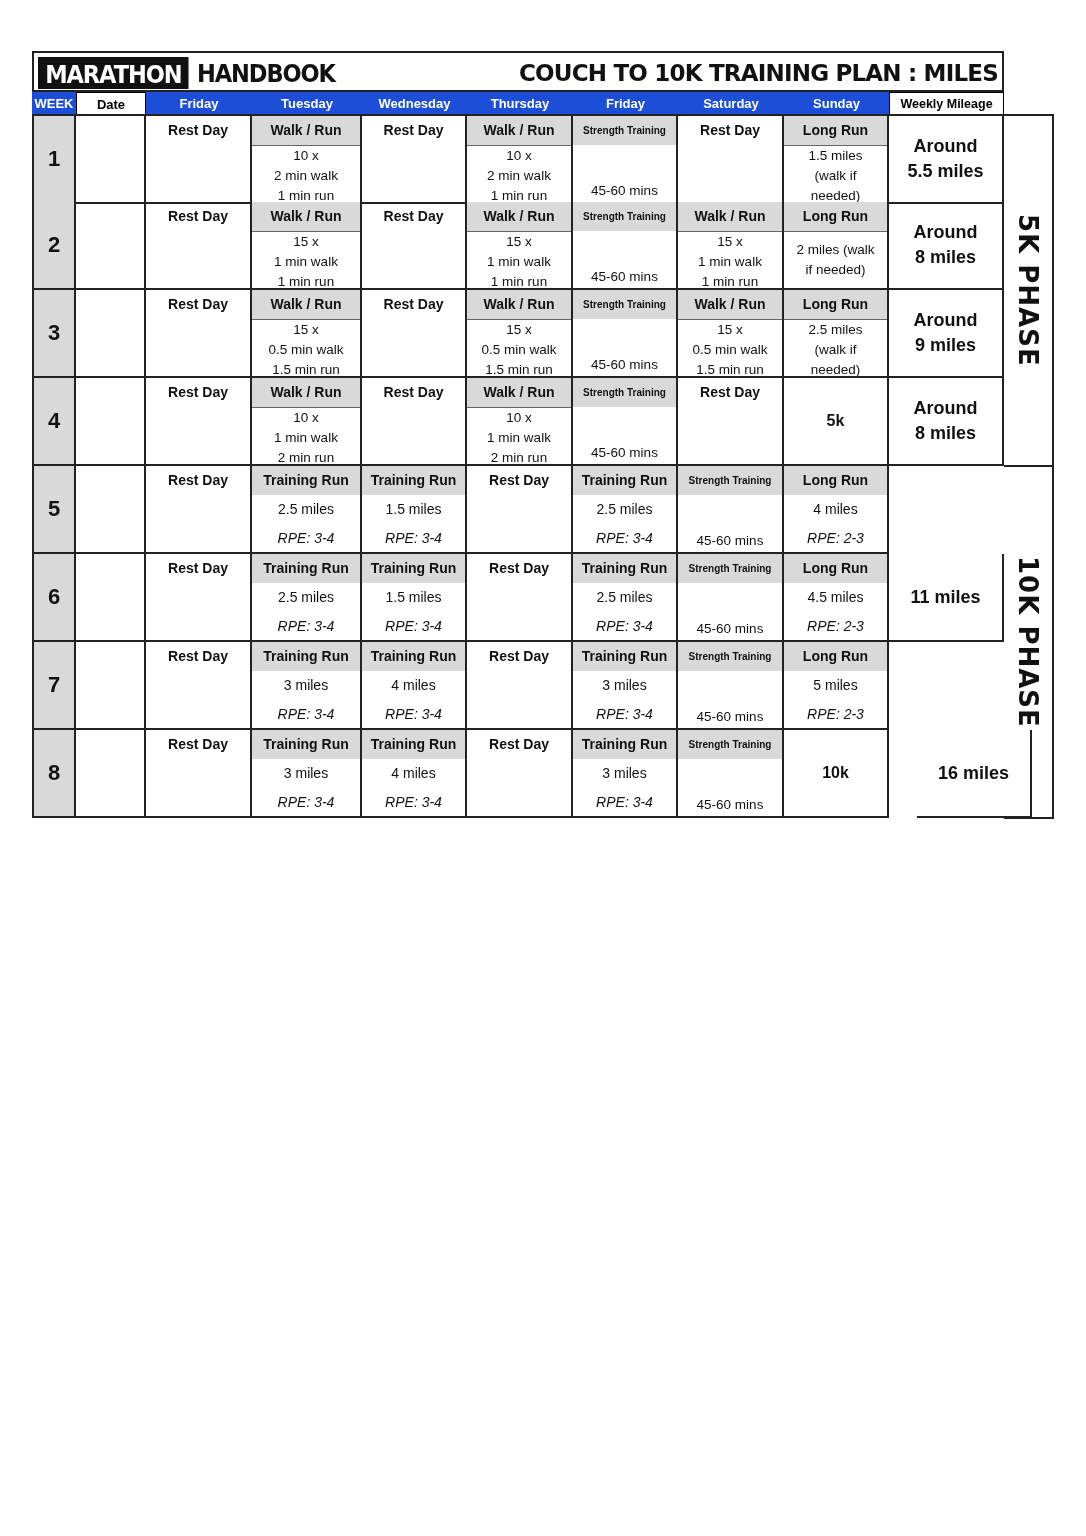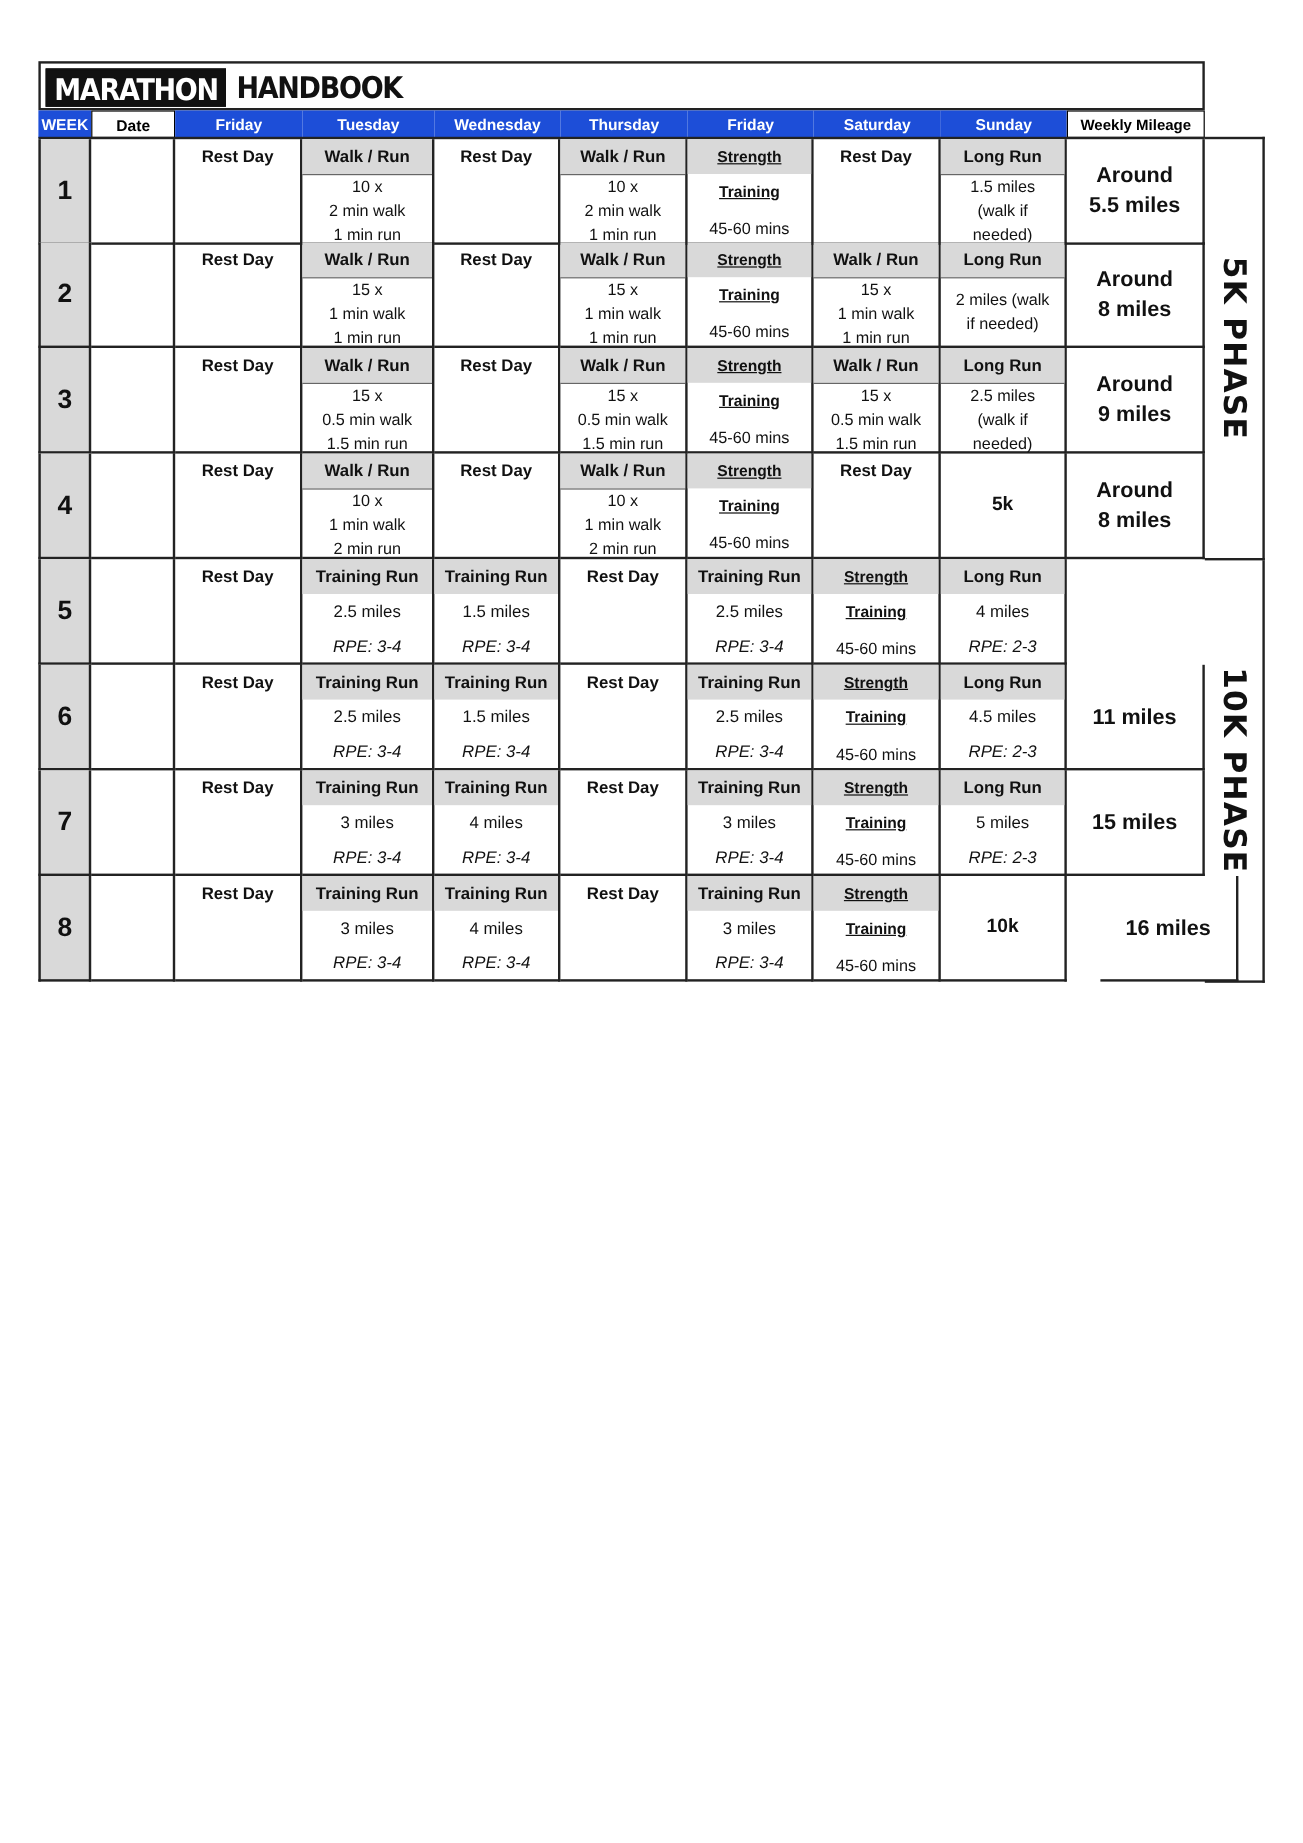--- a/index.html
+++ b/index.html
@@ -15,21 +15,21 @@
   .hcell { height:23px; line-height:23px; text-align:center; font-weight:bold; font-size:13px; box-sizing:border-box; }
   .hcell.dark { background:#1d4ed8; color:#fff; }
   .hcell.light { background:#fff; color:#000; border:1px solid #000; }
 
   .grid { position:absolute; left:0; top:63px; width:1022px; }
   .week-row { position:absolute; left:0; height:88px; display:flex; }
   .cell { box-sizing:border-box; border-right:2px solid #222; border-bottom:2px solid #222; height:88px; position:relative; }
   .week-num { background:#d9d9d9; font-weight:bold; font-size:22px; display:flex; align-items:center; justify-content:center; border-left:2px solid #222; }
   .act-head { height:29px; line-height:29px; text-align:center; font-weight:bold; font-size:14px; }
   .act-head.gray { background:#d9d9d9; }
-  .act-head.small { font-size:13px;text-decoration:underline; }
+  .act-head.small { font-size:10px; }
   .act-body { text-align:center; font-size:13.5px; line-height:20px; }
   .act-body.framed { border-top:1px solid #666; }
   .bottom-note { position:absolute; left:0; right:0; bottom:4px; text-align:center; font-size:13.5px; }
   .mileage { display:flex; align-items:center; justify-content:center; text-align:center; font-weight:bold; font-size:18px; line-height:25px; }
   .center-bold { display:flex; align-items:center; justify-content:center; font-weight:bold; font-size:16px; height:100%;text-align:center; }
   .rpe { font-style:italic; }
   .tr-body { display:flex; flex-direction:column; align-items:center; font-size:14px; }
   .tr-body span { height:29px; line-height:29px; }
 
   .phase { position:absolute; left:972px; width:50px; box-sizing:border-box; border-right:2px solid #222; border-bottom:2px solid #222; display:flex; align-items:center; justify-content:center; }
@@ -37,20 +37,21 @@
 </style>
 </head>
 <body>
 
 <div class="sheet">
   <div class="titlebar">
     <div class="logo">
       <span class="logo-box">MARATHON</span>
       <span class="logo-text">HANDBOOK</span>
     </div>
+    <div class="plan-title">COUCH TO 10K TRAINING PLAN : MILES</div>
   </div>
 
   <div class="header-row">
     <div class="hcell dark" style="width:44px">WEEK</div>
     <div class="hcell light" style="width:70px">Date</div>
     <div class="hcell dark" style="width:106px">Friday</div>
     <div class="hcell dark" style="width:110px">Tuesday</div>
     <div class="hcell dark" style="width:105px">Wednesday</div>
     <div class="hcell dark" style="width:106px">Thursday</div>
     <div class="hcell dark" style="width:105px">Friday</div>
@@ -375,25 +376,20 @@
           <div class="act-head gray small">Strength Training</div>
           <div class="bottom-note">45-60 mins</div>
         </div>
         <div class="cell" style="width: 105px;">
           <div class="act-head gray">Long Run</div>
           <div class="tr-body">
             <span>5 miles</span>
             <span class="rpe">RPE: 2-3</span>
           </div>
         </div>
-        <div class="cell mileage" style="width: 115px;">
-          <div>
-            <div>15 miles</div>
-          </div>
-        </div>
       </div>
       <div class="week-row" style="top: 616px;">
         <div class="cell week-num" style="width: 44px;">8</div>
         <div class="cell" style="width: 70px;"></div>
         <div class="cell" style="width: 106px;">
           <div class="act-head">Rest Day</div>
         </div>
         <div class="cell" style="width: 110px;">
           <div class="act-head gray">Training Run</div>
           <div class="tr-body">

